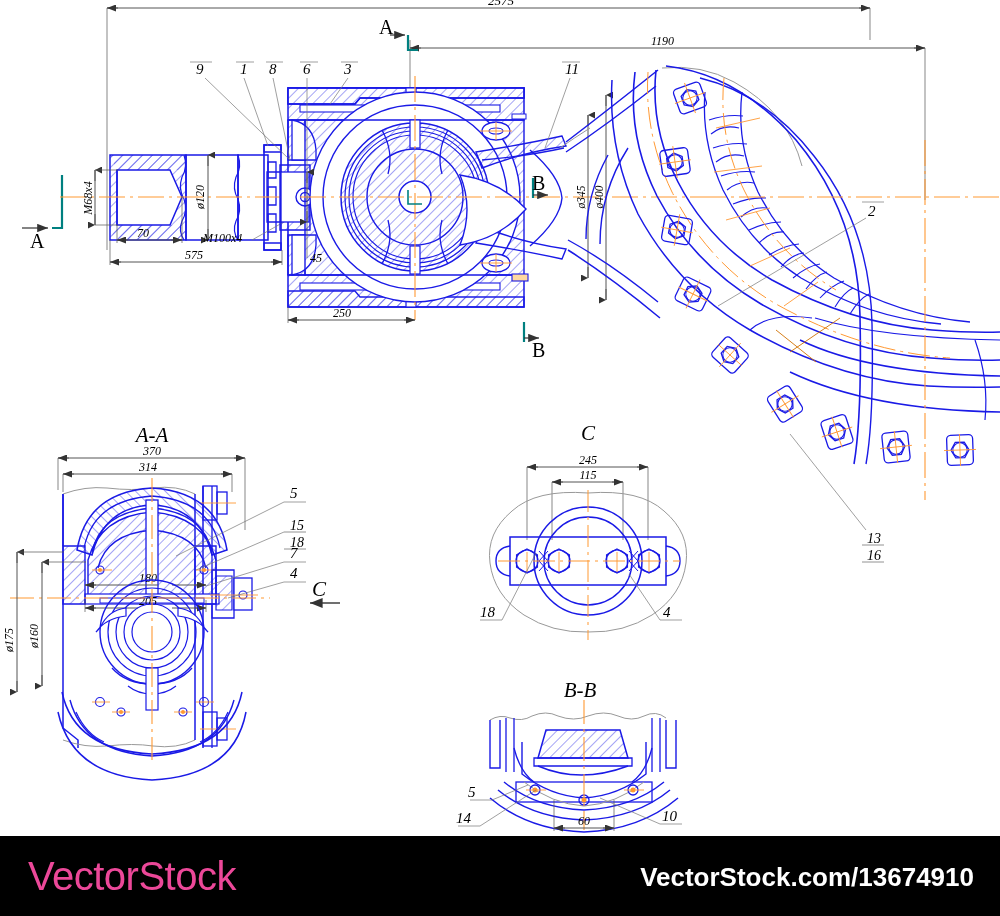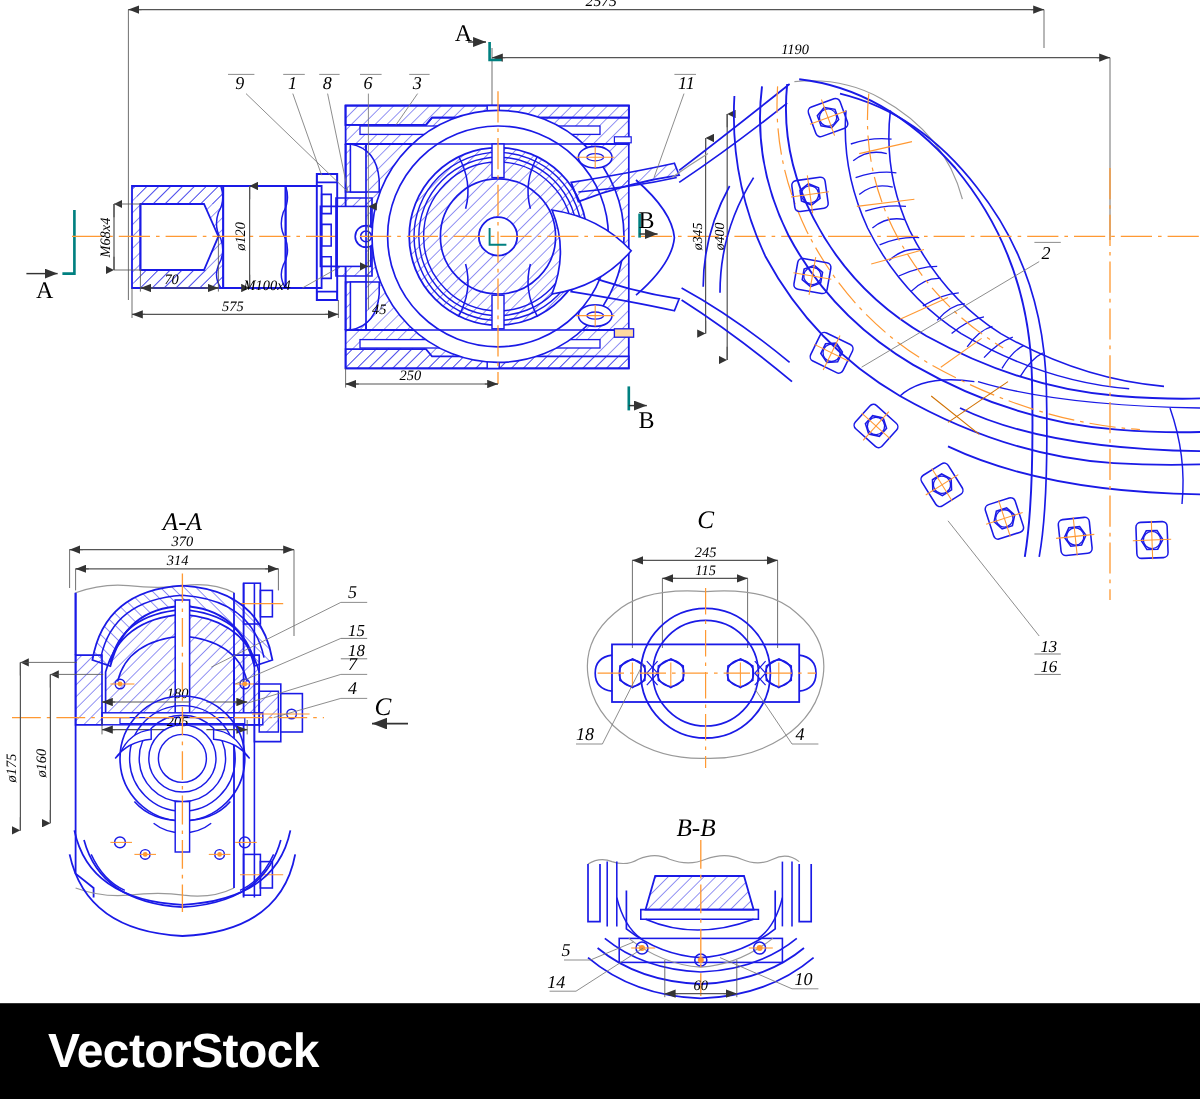--- a/index.html
+++ b/index.html
@@ -1,22 +1,22 @@
 <!DOCTYPE html>
 <html><head>
 <meta charset="utf-8">
 <title>Engineering Drawing</title>
 <style>
   html,body{margin:0;padding:0;background:#fff;}
   body{width:1000px;height:916px;font-family:"Liberation Serif",serif;overflow:hidden;}
   #stage{position:relative;width:900px;height:916px;background:#ffffff;}
   #drawing{position:absolute;left:0;top:0;width:1000px;height:916px;}
   .wm{position:absolute;left:0;top:836px;width:1000px;height:80px;background:#000;}
-  .wm-left{position:absolute;left:40px;top:18px;color:#ffffff;font-family:"Liberation Sans",sans-serif;
-           font-weight:700;font-size:40px;letter-spacing:-0.5px;line-height:44px;}
+  .wm-left{position:absolute;left:28px;top:18px;color:#ec4899;font-family:"Liberation Sans",sans-serif;
+           font-weight:400;font-size:40px;letter-spacing:-0.5px;line-height:44px;}
   .wm-right{position:absolute;right:26px;top:26px;color:#fff;font-family:"Liberation Sans",sans-serif;
             font-weight:600;font-size:26px;line-height:30px;}
   text{font-family:"Liberation Serif",serif;}
 </style>
 </head>
 <body>
 
 <div id="stage">
 
   <svg id="drawing" viewBox="0 0 1000 916">
@@ -681,15 +681,16 @@
 
         <line x1="600" y1="798" x2="660" y2="824" stroke="#777" stroke-width="0.7"></line>
         <line x1="660" y1="824" x2="682" y2="824" stroke="#777" stroke-width="0.7"></line>
         <text x="662" y="821">10</text>
       </g>
     </g>
   </svg>
 
   <div class="wm">
     <div class="wm-left">VectorStock</div>
+    <div class="wm-right">VectorStock.com/13674910</div>
   </div>
 
 </div>
 
 </body></html>

